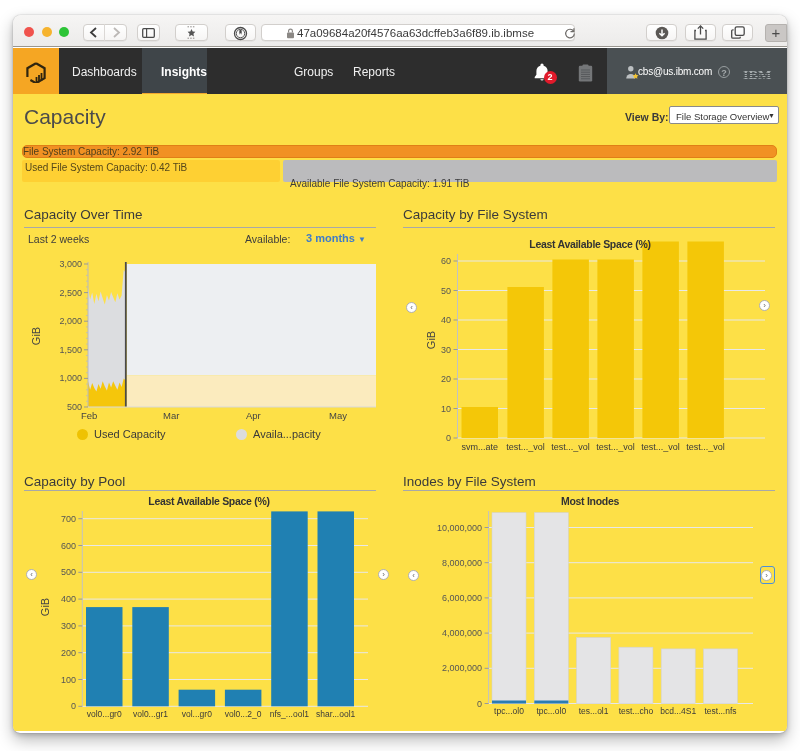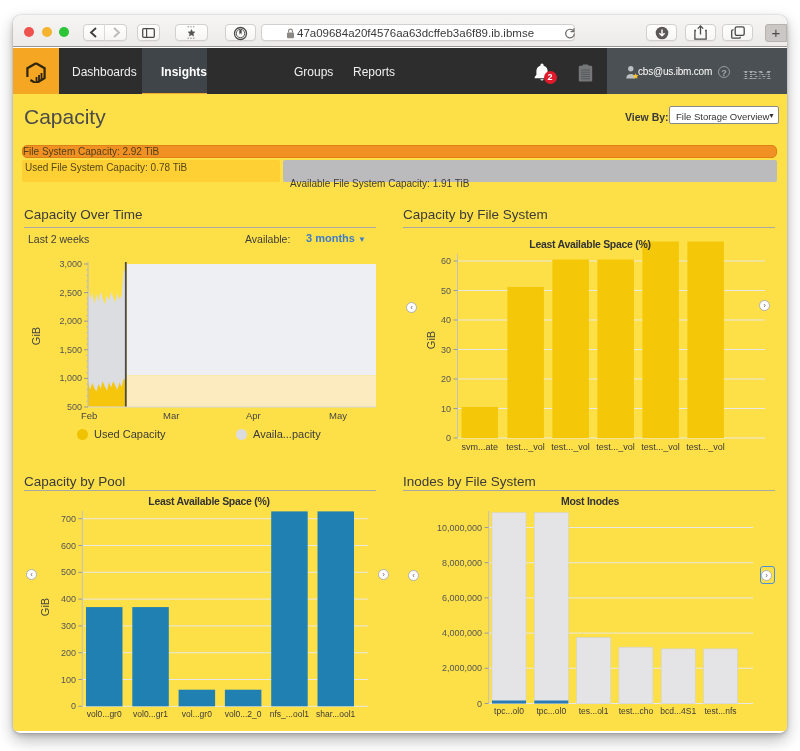--- a/index.html
+++ b/index.html
@@ -149,21 +149,21 @@
 
   <div class="content" id="content">
     <div class="abs" style="left:11px; top:11px; font-size:21px; color:#4b4b4b;">Capacity</div>
     <div class="abs" style="left:612px; top:17px; font-size:10.5px; color:#3a3a3a;font-weight:bold;">View By:</div>
     <div class="abs" style="left:656px; top:12px; width:110px; height:18px; border:1px solid #8a8a8a; border-radius:2px; background:#fff;">
       <span class="abs" style="left:6px; top:3.5px; font-size:9.5px; color:#333; white-space:nowrap;">File Storage Overview</span>
       <span class="abs" style="left:98px; top:5px; font-size:7px; color:#333;">▼</span>
     </div>
 
     <div class="abs" style="left:9px; top:51px; width:755px; height:13px; background:#f19123; border:1px solid #e07f16; border-radius:5px; font-size:10px; color:#50401c; padding:0 0 0 0; line-height:12px;">File System Capacity: 2.92 TiB</div>
-    <div class="abs" style="left:9px; top:66px; width:258px; height:22px; background:#fed033; border-radius:2px; font-size:10px; color:#55471a; padding:2px 0 0 3px;">Used File System Capacity: 0.78 TiB</div>
+    <div class="abs" style="left:9px; top:66px; width:258px; height:22px; background:#fed033; border-radius:2px; font-size:10px; color:#55471a; padding:2px 0 0 3px;">Used File System Capacity: 0.42 TiB</div>
     <div class="abs" style="left:270px; top:66px; width:494px; height:22px; background:#bbbbbd; border-radius:2px; font-size:10px; color:#3c3c3e; padding:18px 0 0 7px;">Available File System Capacity: 1.91 TiB</div>
 
     <div class="ptitle" style="left:11px; top:113px;">Capacity Over Time</div>
     <div class="pline" style="left:11px; top:133px; width:352px;"></div>
     <div class="ptitle" style="left:390px; top:113px;">Capacity by File System</div>
     <div class="pline" style="left:390px; top:133px; width:372px;"></div>
     <div class="ptitle" style="left:11px; top:380px;">Capacity by Pool</div>
     <div class="pline" style="left:11px; top:396px; width:352px;"></div>
     <div class="ptitle" style="left:390px; top:380px;">Inodes by File System</div>
     <div class="pline" style="left:390px; top:396px; width:372px;"></div>

